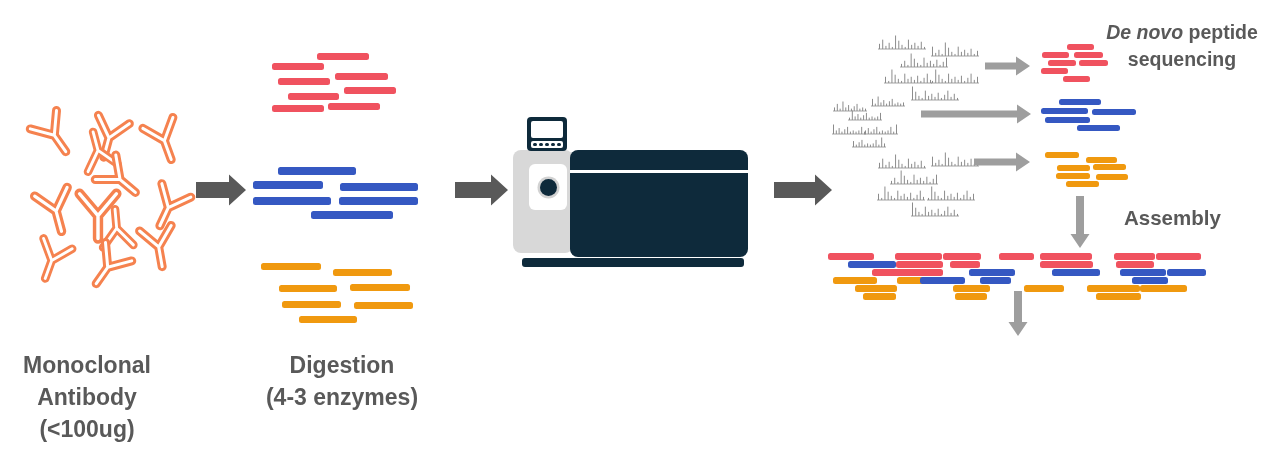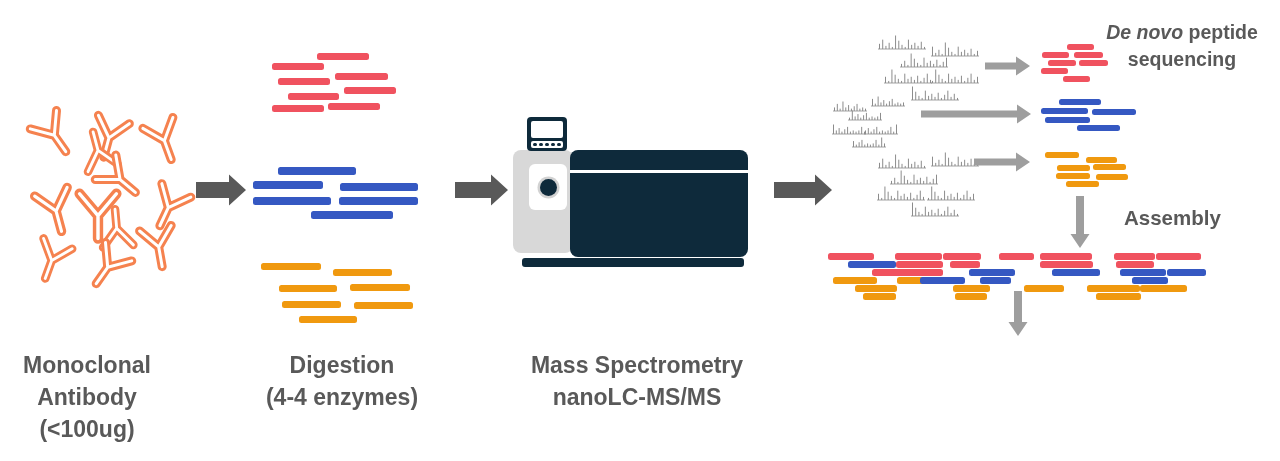--- a/index.html
+++ b/index.html
@@ -420,23 +420,21 @@
   </div>
   <div class="ms-part ms-panel">
     <div class="ms-eye"></div>
   </div>
   <div class="ms-part ms-base"></div>
 
   <div class="steplabel l1">Monoclonal
 Antibody
 (&lt;100ug)</div>
   <div class="steplabel l2">Digestion
-(4-4 enzymes)</div>
-  <div class="steplabel l3">Mass Spectrometry
-nanoLC-MS/MS</div>
+(4-3 enzymes)</div>
 
   <div class="dnp"><i>De novo</i><span> peptide
 sequencing</span></div>
 
   <div class="asm">Assembly</div>
 
 
 
 <div class="frag" style="left: 317px; top: 53px; width: 52px; height: 7px; background: rgb(240, 82, 95); position: absolute;"></div>
     <div class="frag" style="left: 272px; top: 63px; width: 52px; height: 7px; background: rgb(240, 82, 95); position: absolute;"></div>

